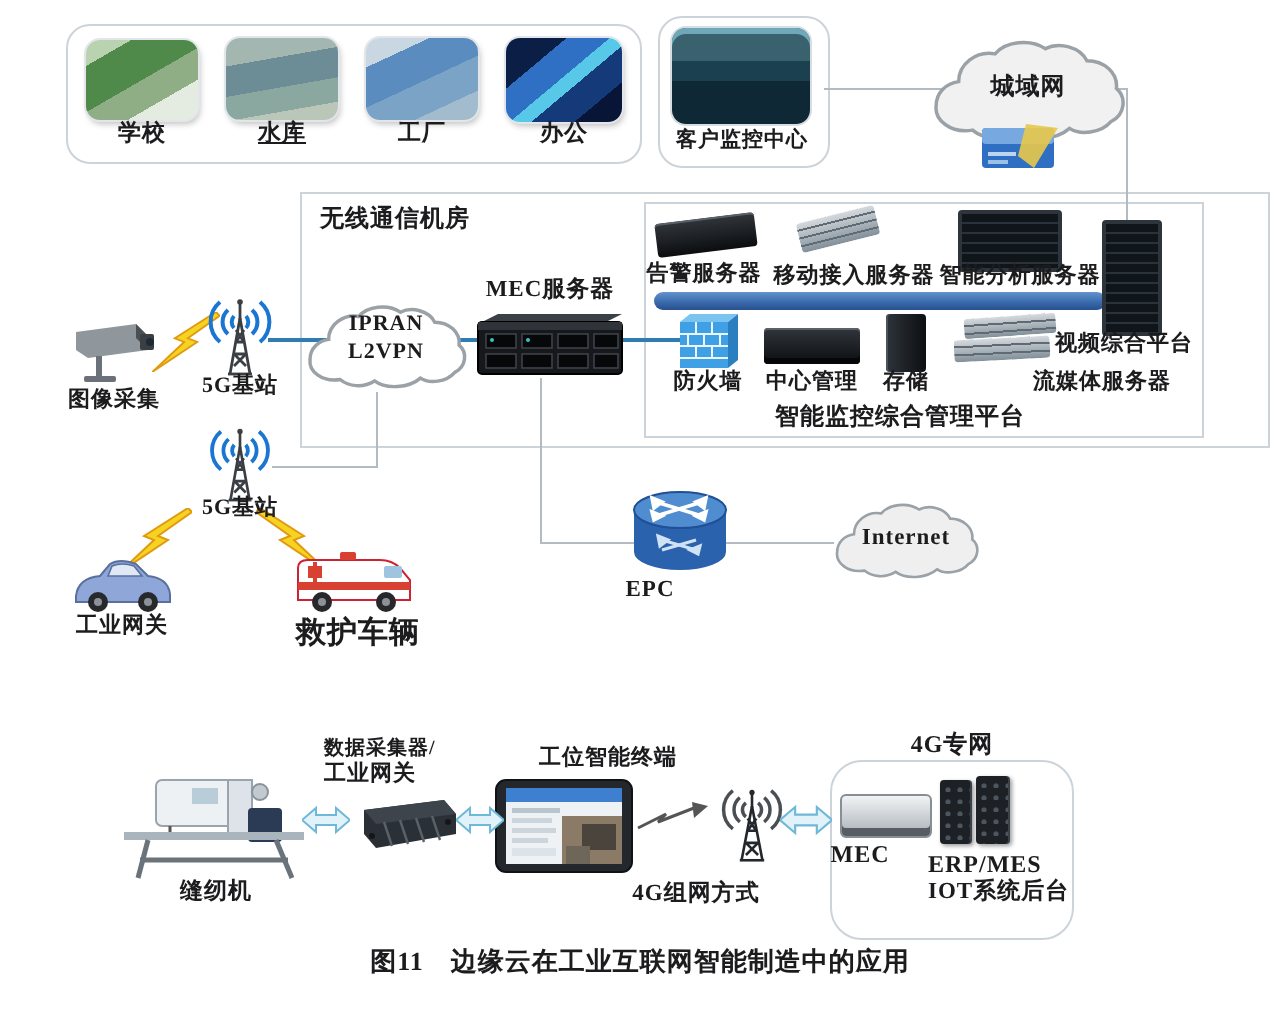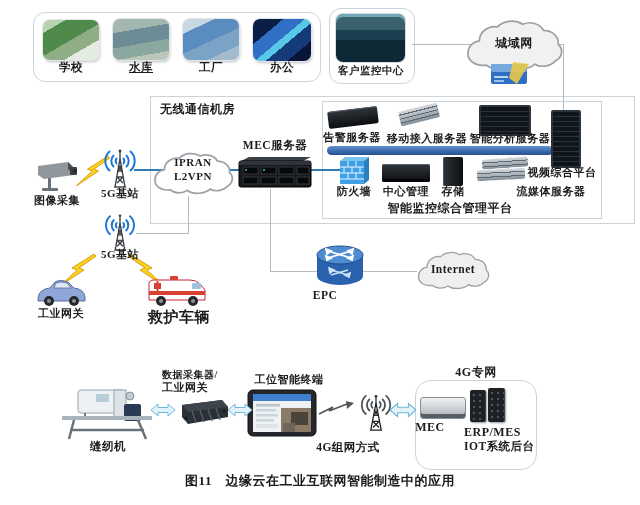--- a/index.html
+++ b/index.html
@@ -294,21 +294,21 @@
         <line x1="40" y1="11" x2="44" y2="23"></line>
       </g>
     <circle cx="10" cy="21" r="1.5" fill="#14171a"></circle>
       <circle cx="48" cy="14" r="1.5" fill="#14171a"></circle>
   </svg>
 
   <svg class="dbl-arrow" style="left:228px;top:402px;" width="24" height="16" viewBox="0 0 24 16">
     <polygon points="0,8 7,2 7,5.5 17,5.5 17,2 24,8 17,14 17,10.5 7,10.5 7,14" fill="#e2f2fa" stroke="#6fb8d8" stroke-width="1"></polygon>
   </svg>
 
-  <div class="lbl" style="left:249px;top:373px;width:80px;font-size:11px;">工位智能终端</div>
+  <div class="lbl" style="left:264px;top:373px;width:80px;font-size:11px;">工位智能终端</div>
   <svg class="icon" style="left:247px;top:389px;" width="70" height="48" viewBox="0 0 70 48">
     <rect x="1" y="1" width="68" height="46" rx="5" fill="#24282d" stroke="#101316"></rect>
     <rect x="6" y="5" width="58" height="38" fill="#eef2f5"></rect>
     <rect x="6" y="5" width="58" height="7" fill="#3f7fd0"></rect>
     <rect x="9" y="15" width="24" height="2.5" fill="#b9c4cd"></rect>
     <rect x="9" y="20" width="20" height="2.5" fill="#ccd5dc"></rect>
     <rect x="9" y="25" width="22" height="2.5" fill="#ccd5dc"></rect>
     <rect x="9" y="30" width="18" height="2.5" fill="#ccd5dc"></rect>
     <rect x="9" y="35" width="22" height="4" fill="#dde4e9"></rect>
     <rect x="34" y="19" width="30" height="24" fill="#8a7a66"></rect>

